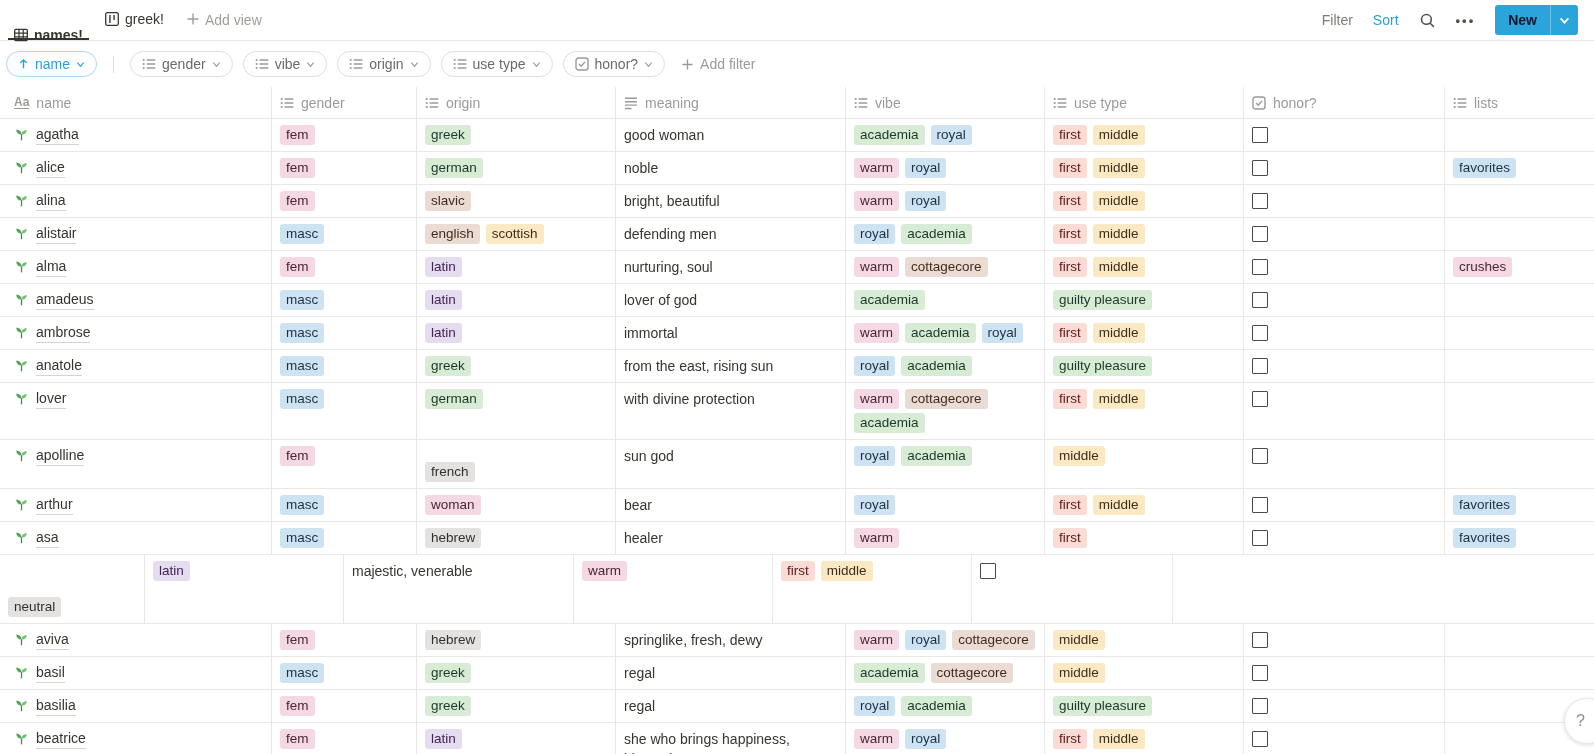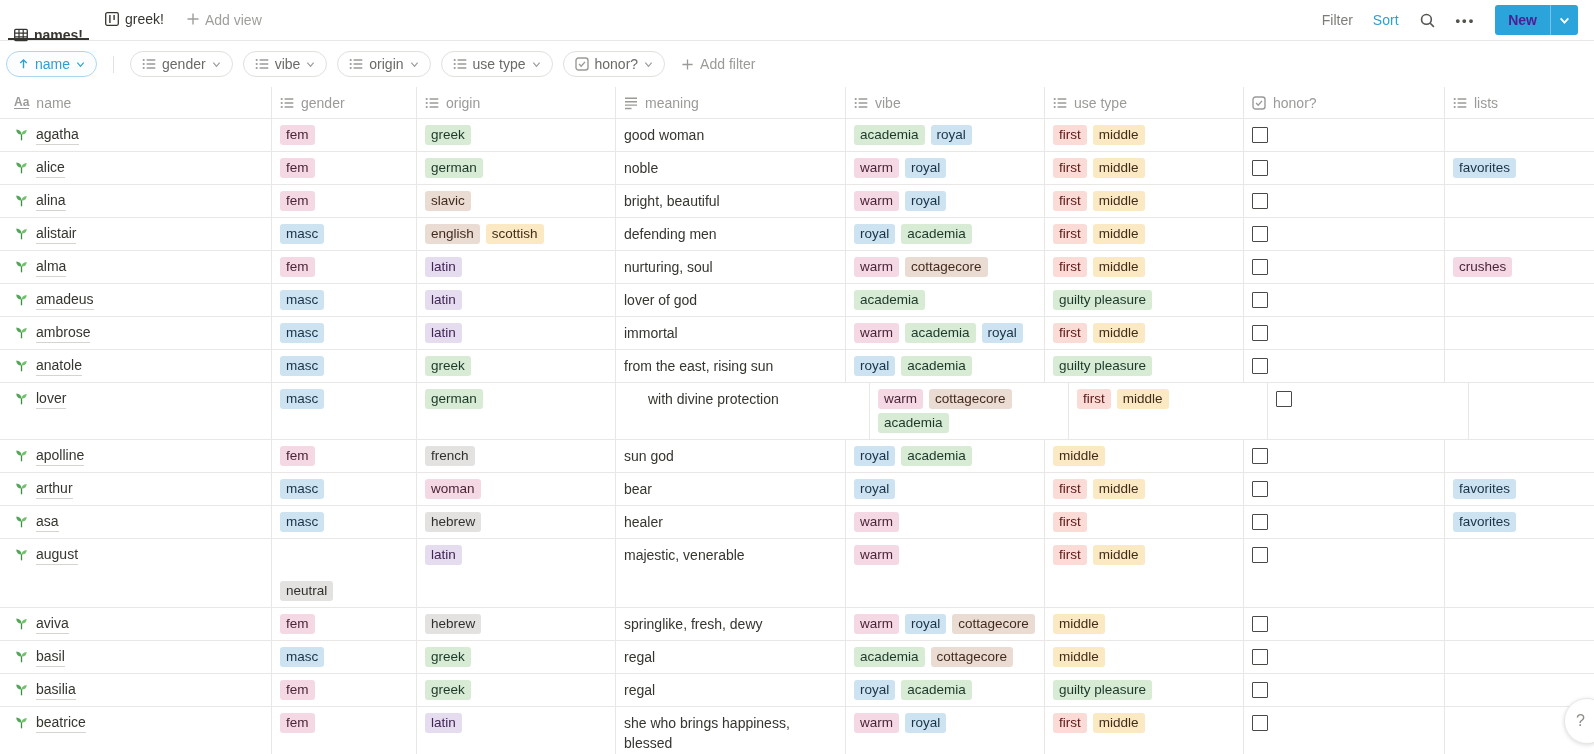--- a/index.html
+++ b/index.html
@@ -14,21 +14,21 @@
     color:#37352F; cursor:pointer; border-bottom:2.5px solid transparent; }
   .tab.active { border-bottom-color:#37352F; font-weight:700;margin-top:32px; }
   .tab .ticon { display:flex; align-items:center; }
   .addview { display:flex; align-items:center; gap:5px; color:#A09E9A; padding:0 6px; cursor:pointer; }
   .topbar-right { margin-left:auto; display:flex; align-items:center; gap:20px; }
   .link-gray { color:#7E7C78; cursor:pointer; }
   .link-blue { color:#2E9FD6; cursor:pointer; }
   .iconbtn { display:flex; align-items:center; color:#55534E; cursor:pointer; }
   .dots { letter-spacing:2px; color:#55534E; font-size:13px; font-weight:700; }
   .newbtn { display:flex; align-items:stretch; background:#2BA3DB; border-radius:3px;
-    color:#4c1d95; height:30px; overflow:hidden; cursor:pointer; }
+    color:#0f172a; height:30px; overflow:hidden; cursor:pointer; }
   .newbtn .main { display:flex; align-items:center; padding:0 13px; font-weight:600; }
   .newbtn .split { display:flex; align-items:center; padding:0 8px; border-left:1px solid rgba(255,255,255,0.35); }
 
   
   .toolbar { height:46px; display:flex; align-items:center; padding:0 16px 0 6px; }
   .chip { display:inline-flex; align-items:center; gap:6px; height:26px; padding:0 11px;
     border:1px solid #E1E0DD; border-radius:14px; background:#fff; color:#6B6A67;
     margin-right:10px; cursor:pointer; white-space:nowrap; }
   .chip.sort { border-color:#ABD7F2; color:#2E9FD6; background:#FBFDFF; }
   .vdivider { width:1px; height:17px; background:#E1E0DD; margin:0 16px 0 6px; }
@@ -578,21 +578,21 @@
           </svg>
         </span>
         <span class="nametext">lover</span>
       </div>
       <div class="td tags" style="flex: 0 0 145px; width: 145px;">
         <span class="tag" style="background:#CDE3F2;color:#183347;">masc</span>
       </div>
       <div class="td tags" style="flex: 0 0 199px; width: 199px;">
         <span class="tag" style="background:#D7EBD5;color:#1C3829;">german</span>
       </div>
-      <div class="td text" style="flex: 0 0 230px; width: 230px; margin-left: 24px;">
+      <div class="td text" style="flex: 0 0 230px; width: 230px;">
         <span>with divine protection</span>
       </div>
       <div class="td tags" style="flex: 0 0 199px; width: 199px;">
         <span class="tag" style="background:#F4D9E4;color:#4C2337;">warm</span>
         <span class="tag" style="background:#EADCD3;color:#442A1E;">cottagecore</span>
         <span class="tag" style="background:#D7EBD5;color:#1C3829;">academia</span>
       </div>
       <div class="td tags" style="flex: 0 0 199px; width: 199px;">
         <span class="tag" style="background:#FBDBD6;color:#5D1715;">first</span>
         <span class="tag" style="background:#FBE9C3;color:#402C1B;">middle</span>
@@ -610,21 +610,21 @@
             <path d="M8 8C8 5 6.2 2.9 2.4 2.7 2.5 6.3 4.8 8.2 8 8Z" fill="#54A557"></path>
             <path d="M8 8C8 5.4 10 3.3 13.6 3.1 13.4 6.6 11 8.3 8 8Z" fill="#72C16E"></path>
           </svg>
         </span>
         <span class="nametext">apolline</span>
       </div>
       <div class="td tags" style="flex: 0 0 145px; width: 145px;">
         <span class="tag" style="background:#F4D9E4;color:#4C2337;">fem</span>
       </div>
       <div class="td tags" style="flex: 0 0 199px; width: 199px;">
-        <span class="tag" style="background:#E3E2E0;color:#32302C;">french</span>
+        <span class="tag" style="background:#E3E2E0;color:#32302C;margin-top:16px;">french</span>
       </div>
       <div class="td text" style="flex: 0 0 230px; width: 230px;">
         <span>sun god</span>
       </div>
       <div class="td tags" style="flex: 0 0 199px; width: 199px;">
         <span class="tag" style="background:#CDE3F2;color:#183347;">royal</span>
         <span class="tag" style="background:#D7EBD5;color:#1C3829;">academia</span>
       </div>
       <div class="td tags" style="flex: 0 0 199px; width: 199px;">
         <span class="tag" style="background:#FBE9C3;color:#402C1B;">middle</span>
@@ -695,30 +695,20 @@
         <span class="tag" style="background:#FBDBD6;color:#5D1715;">first</span>
       </div>
       <div class="td" style="flex: 0 0 201px; width: 201px;">
         <span class="cb"></span>
       </div>
       <div class="td tags" style="flex: 1 0 auto; width: 149px;">
         <span class="tag" style="background:#CDE3F2;color:#183347;">favorites</span>
       </div>
     </div>
     <div class="trow">
-      <div class="td namecell" style="flex: 0 0 272px; width: 272px;">
-        <span style="display:flex;margin-top:2px;">
-          <svg width="15" height="15" viewBox="0 0 16 16">
-            <path d="M8 14.2C8 11 8 9 8 7.6" stroke="#3E8E41" stroke-width="1.4" fill="none"></path>
-            <path d="M8 8C8 5 6.2 2.9 2.4 2.7 2.5 6.3 4.8 8.2 8 8Z" fill="#54A557"></path>
-            <path d="M8 8C8 5.4 10 3.3 13.6 3.1 13.4 6.6 11 8.3 8 8Z" fill="#72C16E"></path>
-          </svg>
-        </span>
-        <span class="nametext">august</span>
-      </div>
       <div class="td tags" style="flex: 0 0 145px; width: 145px;">
         <span class="tag" style="background:#E3E2E0;color:#32302C;margin-top:36px;">neutral</span>
       </div>
       <div class="td tags" style="flex: 0 0 199px; width: 199px;">
         <span class="tag" style="background:#E6DCF0;color:#412454;">latin</span>
       </div>
       <div class="td text" style="flex: 0 0 230px; width: 230px;">
         <span>majestic, venerable</span>
       </div>
       <div class="td tags" style="flex: 0 0 199px; width: 199px;">

